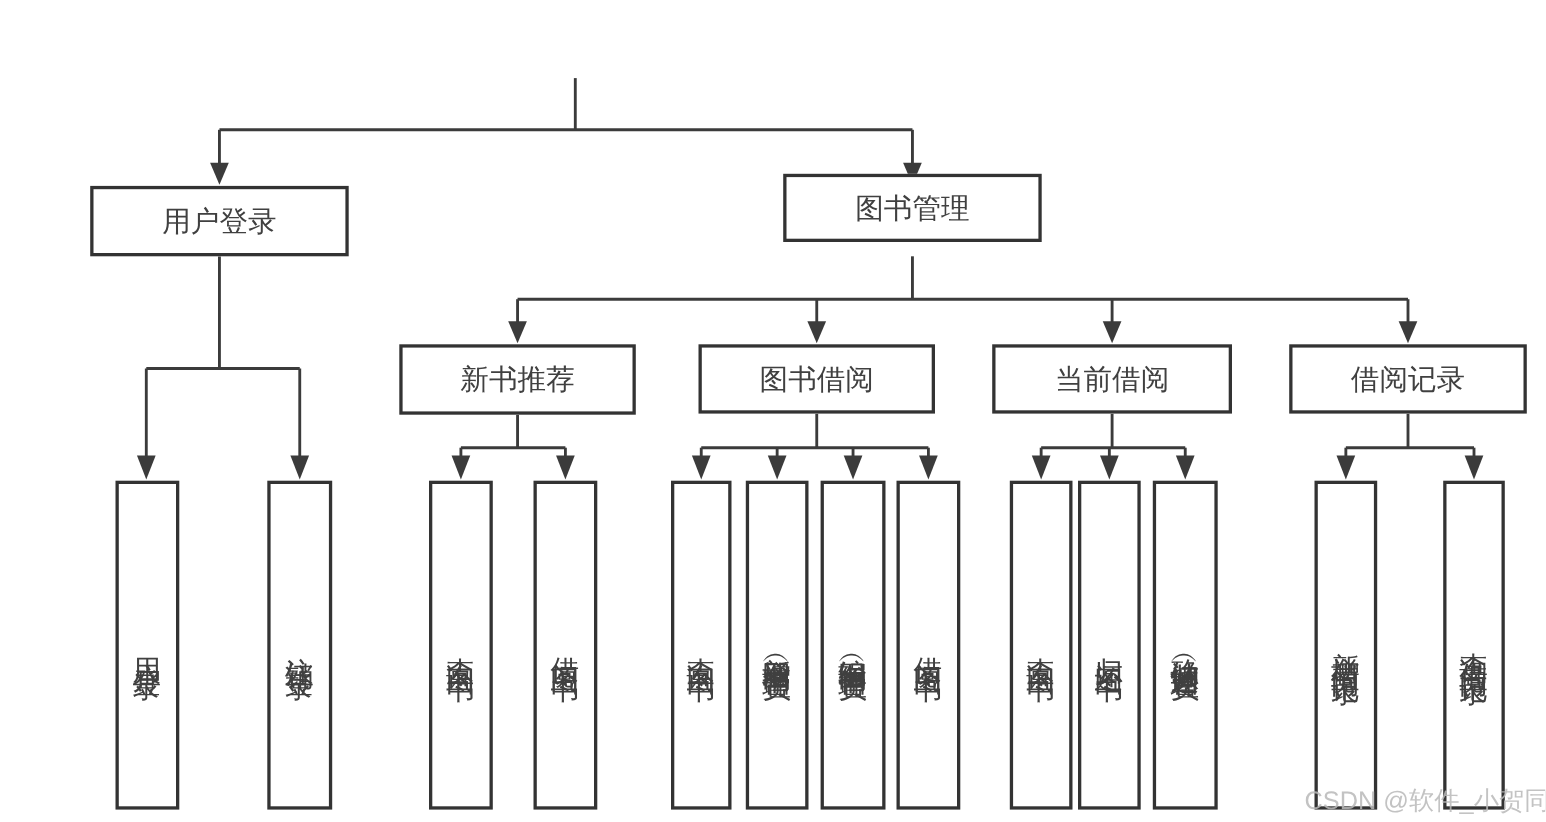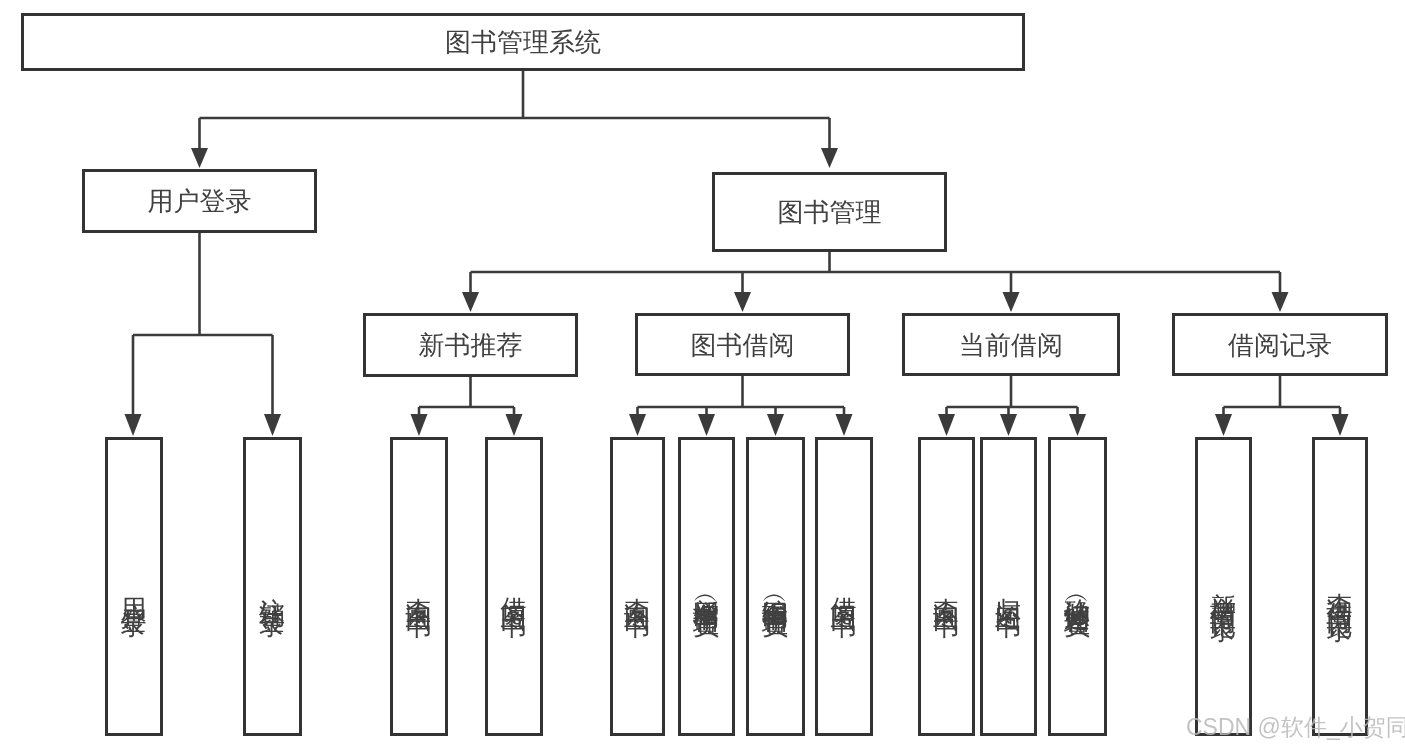--- a/index.html
+++ b/index.html
@@ -107,24 +107,23 @@
       <polygon points="767,414 784,414 775.5,436"></polygon>
       <polygon points="835.5,414 852.5,414 844,436"></polygon>
       <polygon points="938,414 955,414 946.5,436"></polygon>
       <polygon points="1000,414 1017,414 1008.5,436"></polygon>
       <polygon points="1069,414 1086,414 1077.5,436"></polygon>
       <polygon points="1215,414 1232,414 1223.5,436"></polygon>
       <polygon points="1331.5,414 1348.5,414 1340,436"></polygon>
     </g>
   </svg>
 
-  <div class="hbox" style="left:21px;top:13px;width:1004px;height:58px;">图书管理系统</div>
 
   <div class="hbox" style="left:82px;top:169px;width:235px;height:64px;">用户登录</div>
-  <div class="hbox" style="left:712px;top:172px;width:235px;height:80px;text-align:right;">图书管理</div>
+  <div class="hbox" style="left:712px;top:158px;width:235px;height:62px;text-align:right;">图书管理</div>
 
   <div class="hbox" style="left:363px;top:313px;width:215px;height:64px;">新书推荐</div>
   <div class="hbox" style="left:635px;top:313px;width:215px;height:63px;">图书借阅</div>
   <div class="hbox" style="left:1172px;top:313px;width:216px;height:63px;">借阅记录</div>
   <div class="hbox" style="left:902px;top:313px;width:218px;height:63px;">当前借阅</div>
 
   <div class="vbox" style="left:105px;top:437px;width:58px;height:299px;">
     <span>用户登录</span>
   </div>
   <div class="vbox" style="left:243px;top:437px;width:59px;height:299px;">

